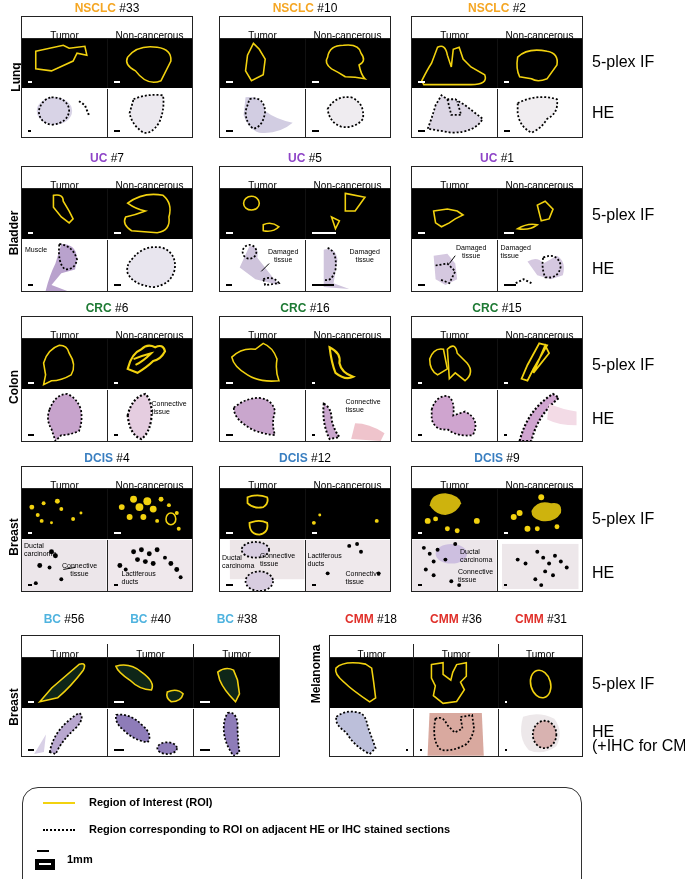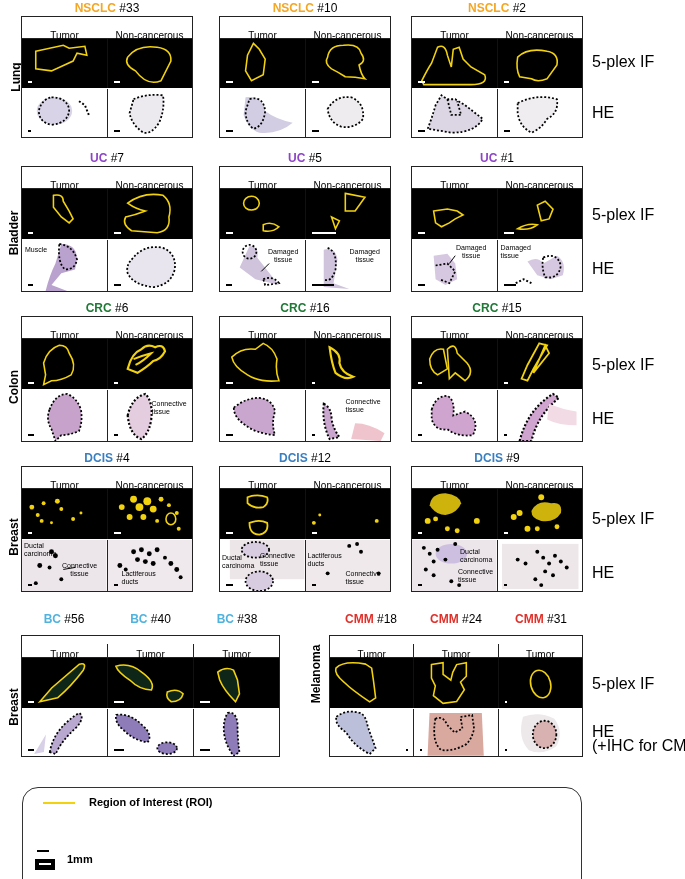--- a/index.html
+++ b/index.html
@@ -619,21 +619,21 @@
 </div>
 
 <div class="rowlabel" style="left:592px;top:512px;">5-plex IF</div>
 <div class="rowlabel" style="left:592px;top:566px;">HE</div>
 
 <div class="title" style="left:21px;top:612px;width:86px;"><span class="abbr" style="color:#4fb3df">BC</span> <span>#56</span></div>
 <div class="title" style="left:107px;top:612px;width:87px;"><span class="abbr" style="color:#4fb3df">BC</span> <span>#40</span></div>
 <div class="title" style="left:194px;top:612px;width:86px;"><span class="abbr" style="color:#4fb3df">BC</span> <span>#38</span></div>
 
 <div class="title" style="left:329px;top:612px;width:84px;"><span class="abbr" style="color:#e0302a">CMM</span> <span>#18</span></div>
-<div class="title" style="left:413px;top:612px;width:86px;"><span class="abbr" style="color:#e0302a">CMM</span> <span>#24</span></div>
+<div class="title" style="left:413px;top:612px;width:86px;"><span class="abbr" style="color:#e0302a">CMM</span> <span>#36</span></div>
 <div class="title" style="left:499px;top:612px;width:84px;"><span class="abbr" style="color:#e0302a">CMM</span> <span>#31</span></div>
 
 <div class="organ" style="left:-10px;top:700px;width:48px;text-align:center;">Breast</div>
 <div class="organ" style="left:284px;top:667px;width:64px;text-align:center;">Melanoma</div>
 
 <div class="panel" style="left:21px;top:635px;width:259px;height:122px;">
   <div class="hdr" style="height:22px;">
     <div>Tumor</div>
     <div style="border-left:1px solid #222">Tumor</div>
     <div style="border-left:1px solid #222">Tumor</div>
@@ -731,20 +731,23 @@
   </div>
 </div>
 
 <div class="rowlabel" style="left:592px;top:677px;">5-plex IF</div>
 <div class="rowlabel" style="left:592px;top:725px;white-space:pre;">HE
 (+IHC for CMM)</div>
 
 <div class="legend">
   <div class="li" style="top:8px;left:20px;">
     <span style="display:inline-block;width:32px;height:0;border-top:2px solid #f2d20f;vertical-align:middle;margin-right:14px;"></span><span>Region of Interest (ROI)</span>
+  </div>
+  <div class="li" style="top:35px;left:20px;">
+    <span style="display:inline-block;width:32px;height:0;border-top:2px dotted #000;vertical-align:middle;margin-right:14px;"></span><span>Region corresponding to ROI on adjacent HE or IHC stained sections</span>
   </div>
   <div class="li" style="top:60px;left:12px;">
     <span style="display:inline-block;position:relative;width:20px;height:24px;vertical-align:middle;margin-right:12px;">
       <span style="position:absolute;left:2px;top:2px;width:12px;height:2px;background:#000;"></span>
       <span style="position:absolute;left:0;top:11px;width:20px;height:11px;background:#000;"></span>
       <span style="position:absolute;left:4px;top:15px;width:12px;height:2px;background:#fff;"></span>
     </span><span>1mm</span>
   </div>
 </div>
 

